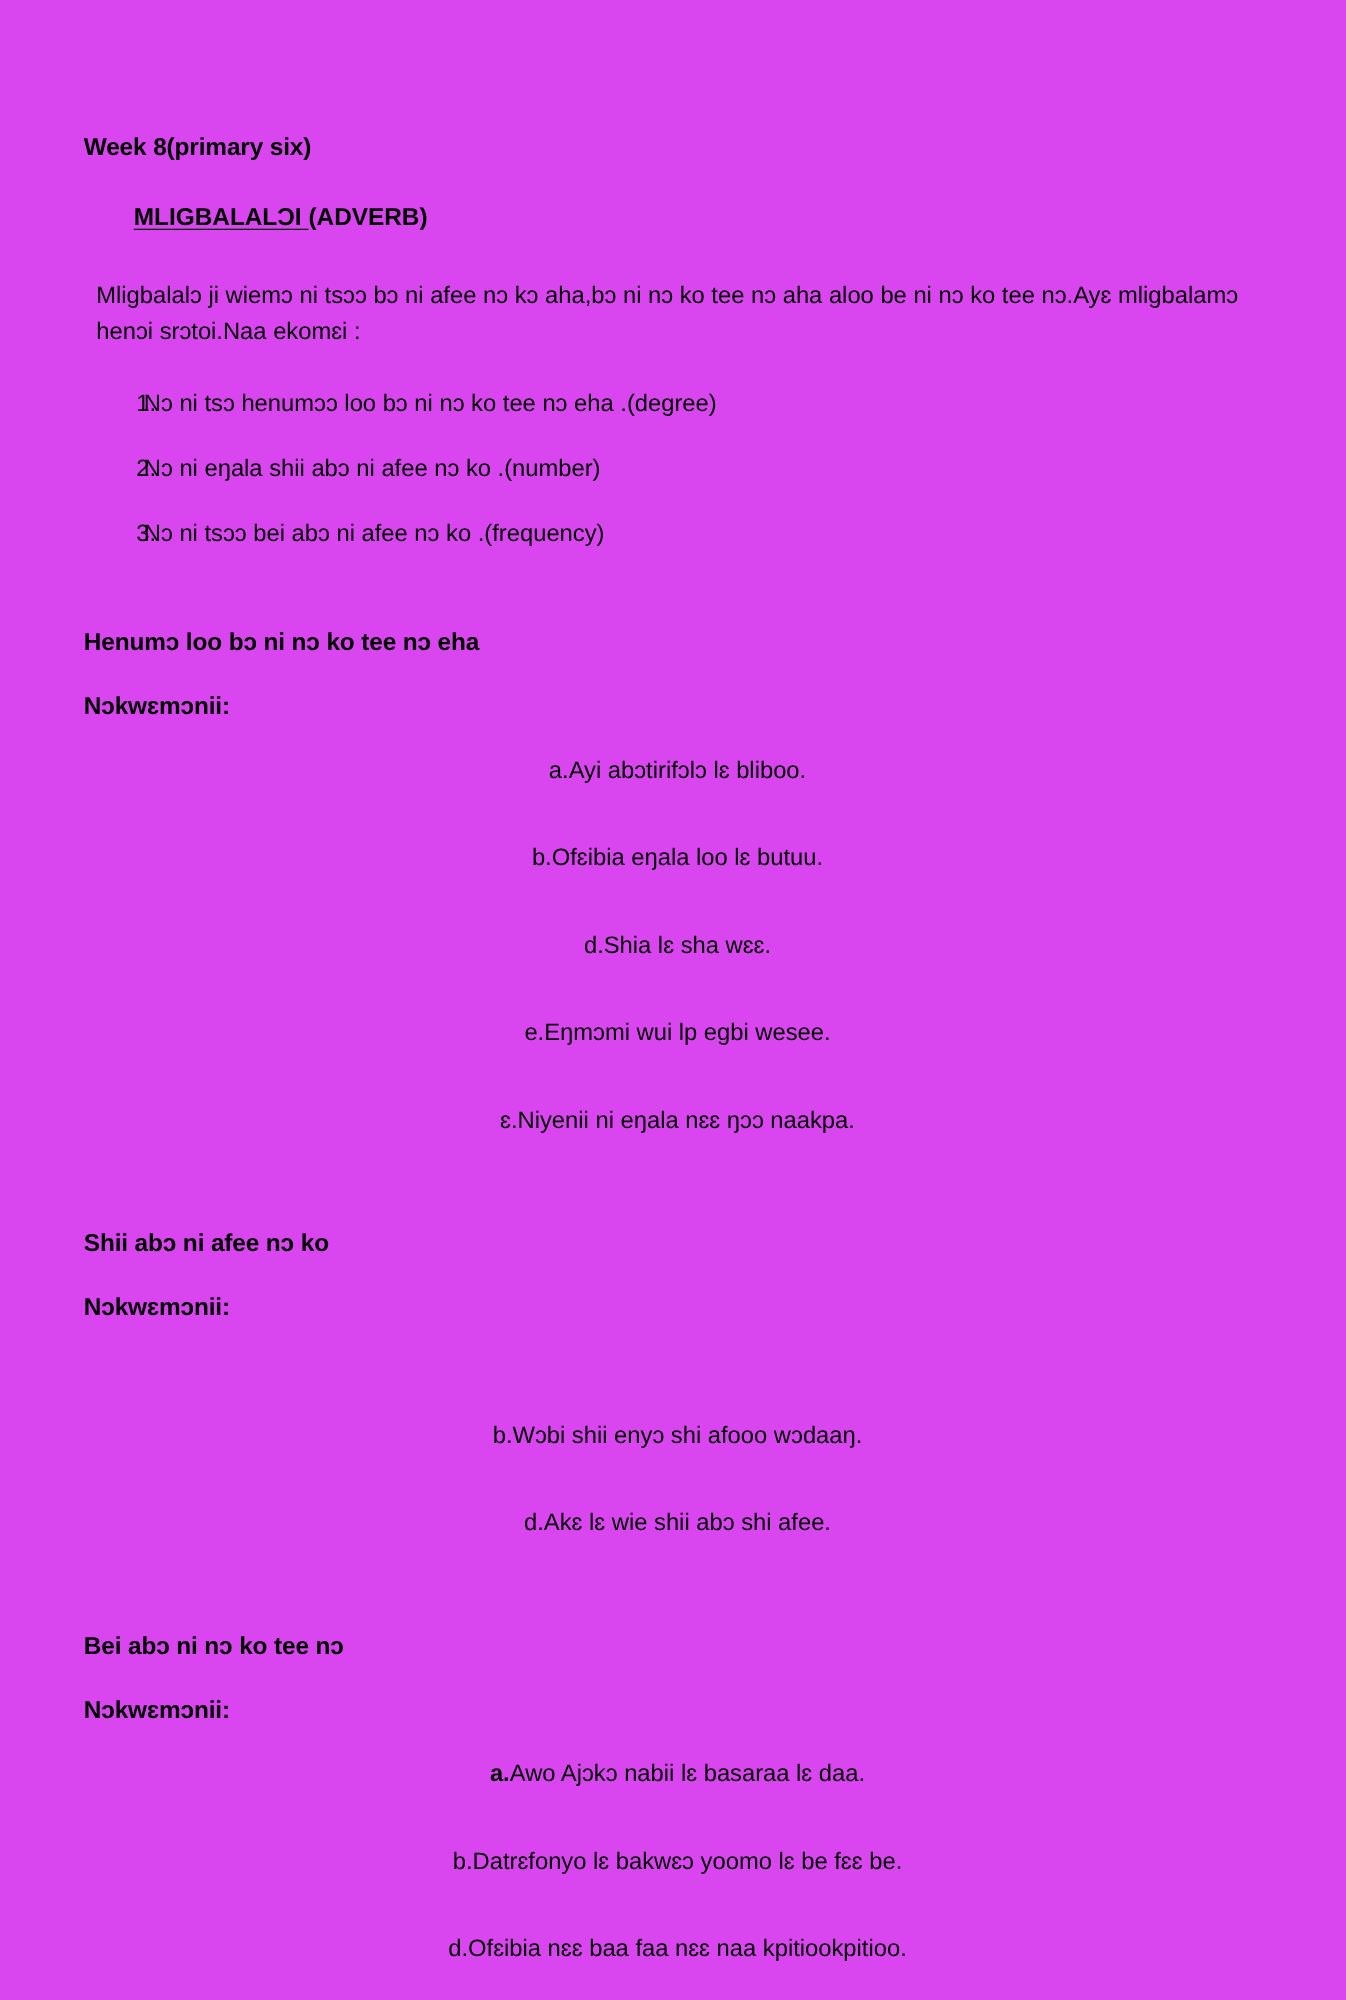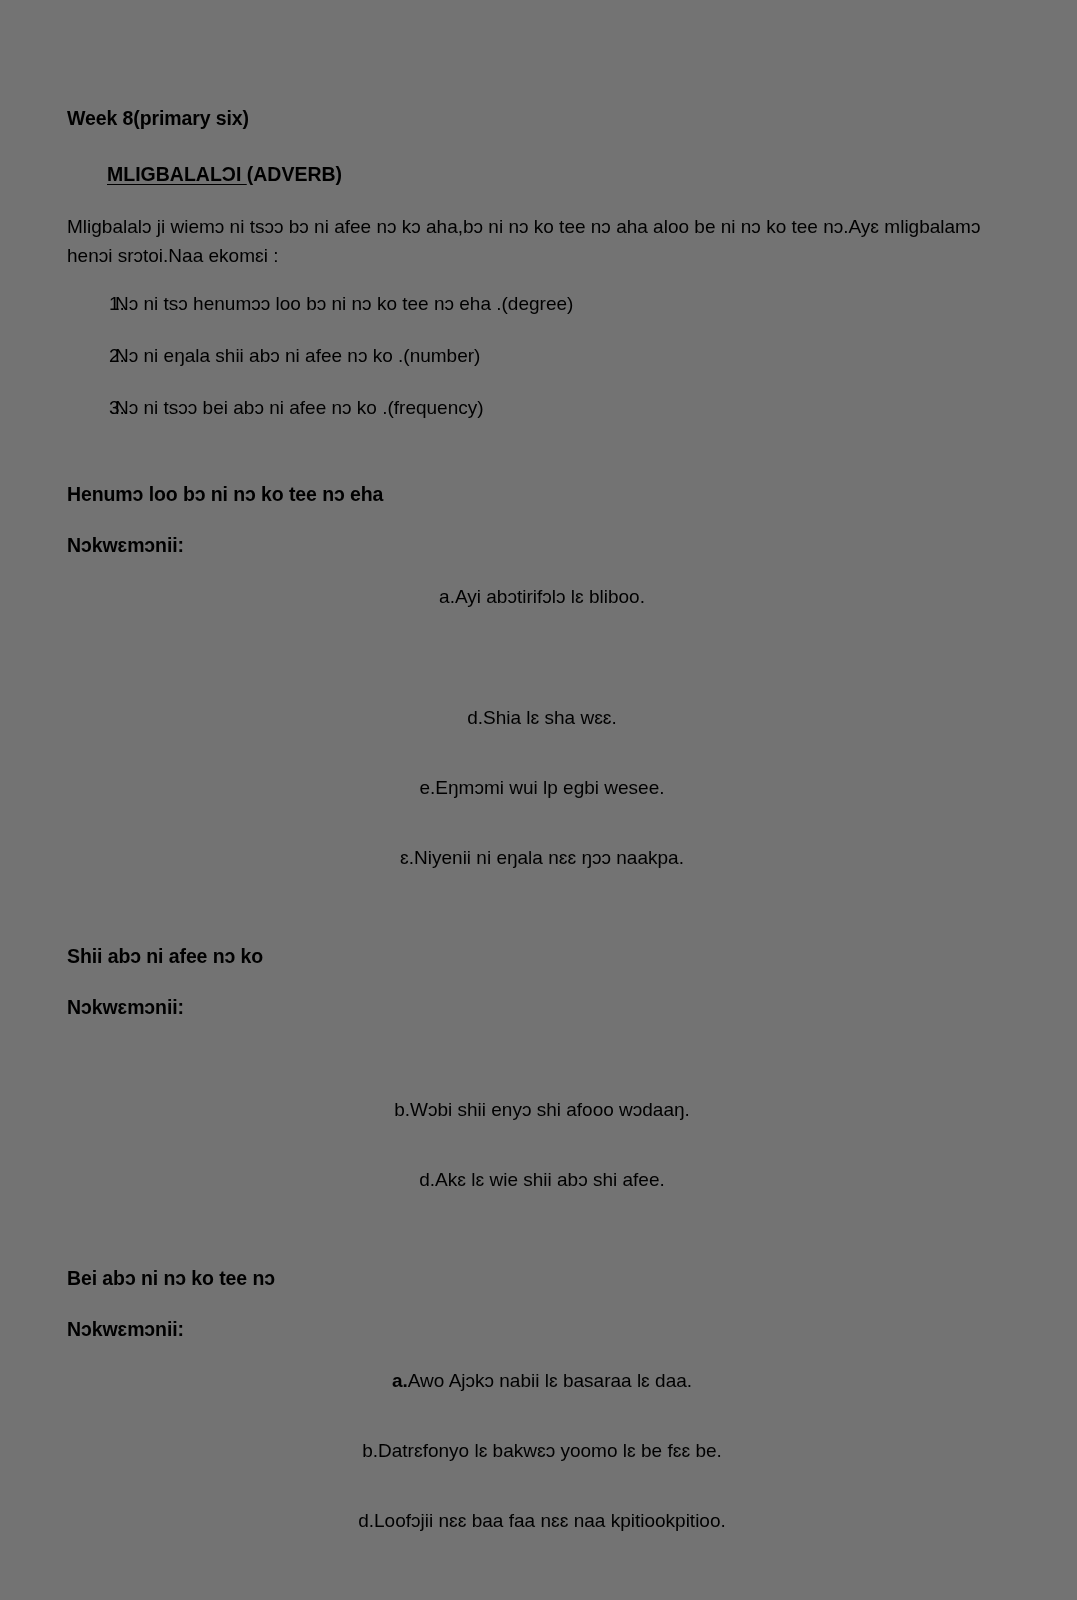--- a/index.html
+++ b/index.html
@@ -9,21 +9,21 @@
   }
   body {
     font-family: "Liberation Sans", sans-serif;
     color: #000000;
     -webkit-font-smoothing: antialiased;
   }
   .page {
     position: relative;
     width: 1077px;
     height: 1600px;
-    background: #737373;
+    background: #d946ef;
     box-sizing: border-box;
     overflow: hidden;
   }
   .content {
     position: absolute;
     left: 67px;
     top: 0;
     width: 950px;
   }
 
@@ -51,21 +51,21 @@
     padding-top: 36px;
   }
   .underlined-heading .ul {
     text-decoration: underline;
     text-underline-offset: 3px;
     margin-left: 40px;
   }
   .body-para {
     font-size: 19px;
     line-height: 1.55;
-    margin: 0;
+    margin: 10px;
     padding-top: 28px;
     text-align: left;
     width: 952px;
   }
   .example-line {
     font-size: 19px;
     line-height: 1.0;
     margin: 0;
     text-align: center;
   }
@@ -137,20 +137,21 @@
 
     <div class="gap-block-lg"></div>
 
     <h3 class="section-heading">Henumɔ loo bɔ ni nɔ ko tee nɔ eha</h3>
     <div class="gap-heading-to-sub"></div>
     <h4 class="section-heading">Nɔkwɛmɔnii:</h4>
 
     <div class="gap-sub-to-ex"></div>
     <p class="example-line">a.Ayi abɔtirifɔlɔ lɛ bliboo.</p>
     <div class="ex-gap"></div>
+    <p class="example-line">b.Ofɛibia eŋala loo lɛ butuu.</p>
     <div class="ex-gap"></div>
     <p class="example-line">d.Shia lɛ sha wɛɛ.</p>
     <div class="ex-gap"></div>
     <p class="example-line">e.Eŋmɔmi wui lp egbi wesee.</p>
     <div class="ex-gap"></div>
     <p class="example-line">ɛ.Niyenii ni eŋala nɛɛ ŋɔɔ naakpa.</p>
 
     <div class="gap-section-break"></div>
 
     <h3 class="section-heading">Shii abɔ ni afee nɔ ko</h3>
@@ -167,16 +168,16 @@
 
     <h3 class="section-heading">Bei abɔ ni nɔ ko tee nɔ</h3>
     <div class="gap-heading-to-sub"></div>
     <h4 class="section-heading">Nɔkwɛmɔnii:</h4>
 
     <div class="gap-sub-to-ex"></div>
     <p class="example-line"><span class="lead-bold">a.</span><span>Awo Ajɔkɔ nabii lɛ basaraa lɛ daa.</span></p>
     <div class="ex-gap"></div>
     <p class="example-line">b.Datrɛfonyo lɛ bakwɛɔ yoomo lɛ be fɛɛ be.</p>
     <div class="ex-gap"></div>
-    <p class="example-line">d.Loofɔjii nɛɛ baa faa nɛɛ naa kpitiookpitioo.</p>
+    <p class="example-line">d.Ofɛibia nɛɛ baa faa nɛɛ naa kpitiookpitioo.</p>
 
   </div>
 </div>
 
 </body></html>

